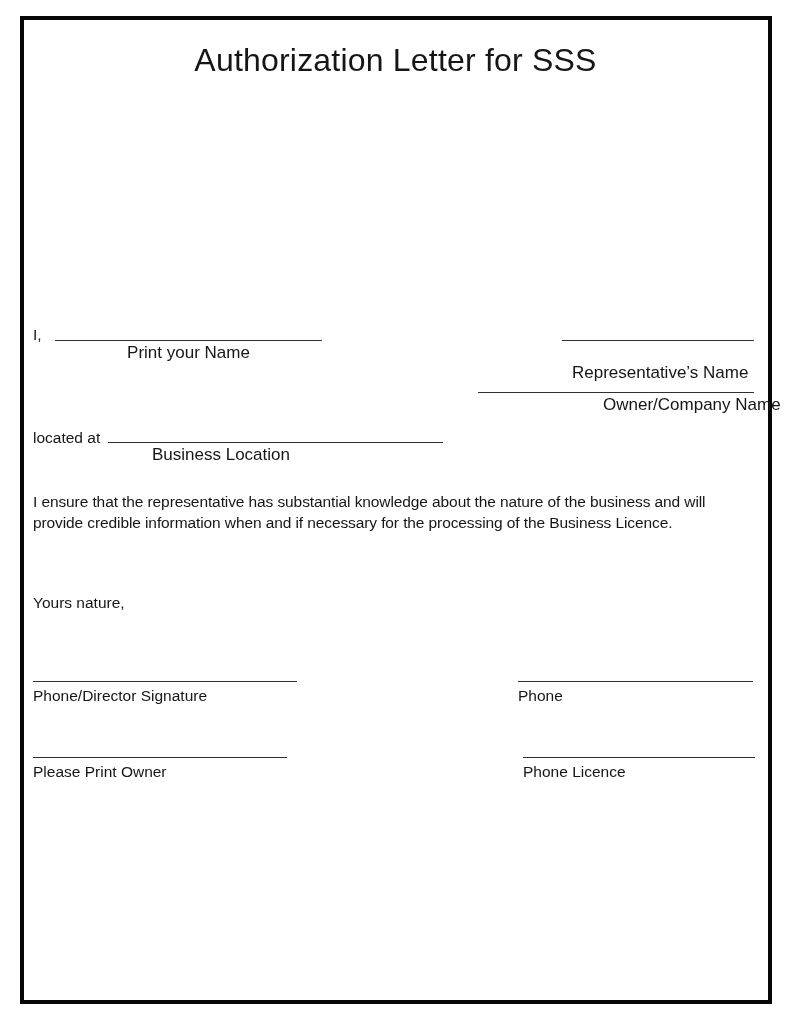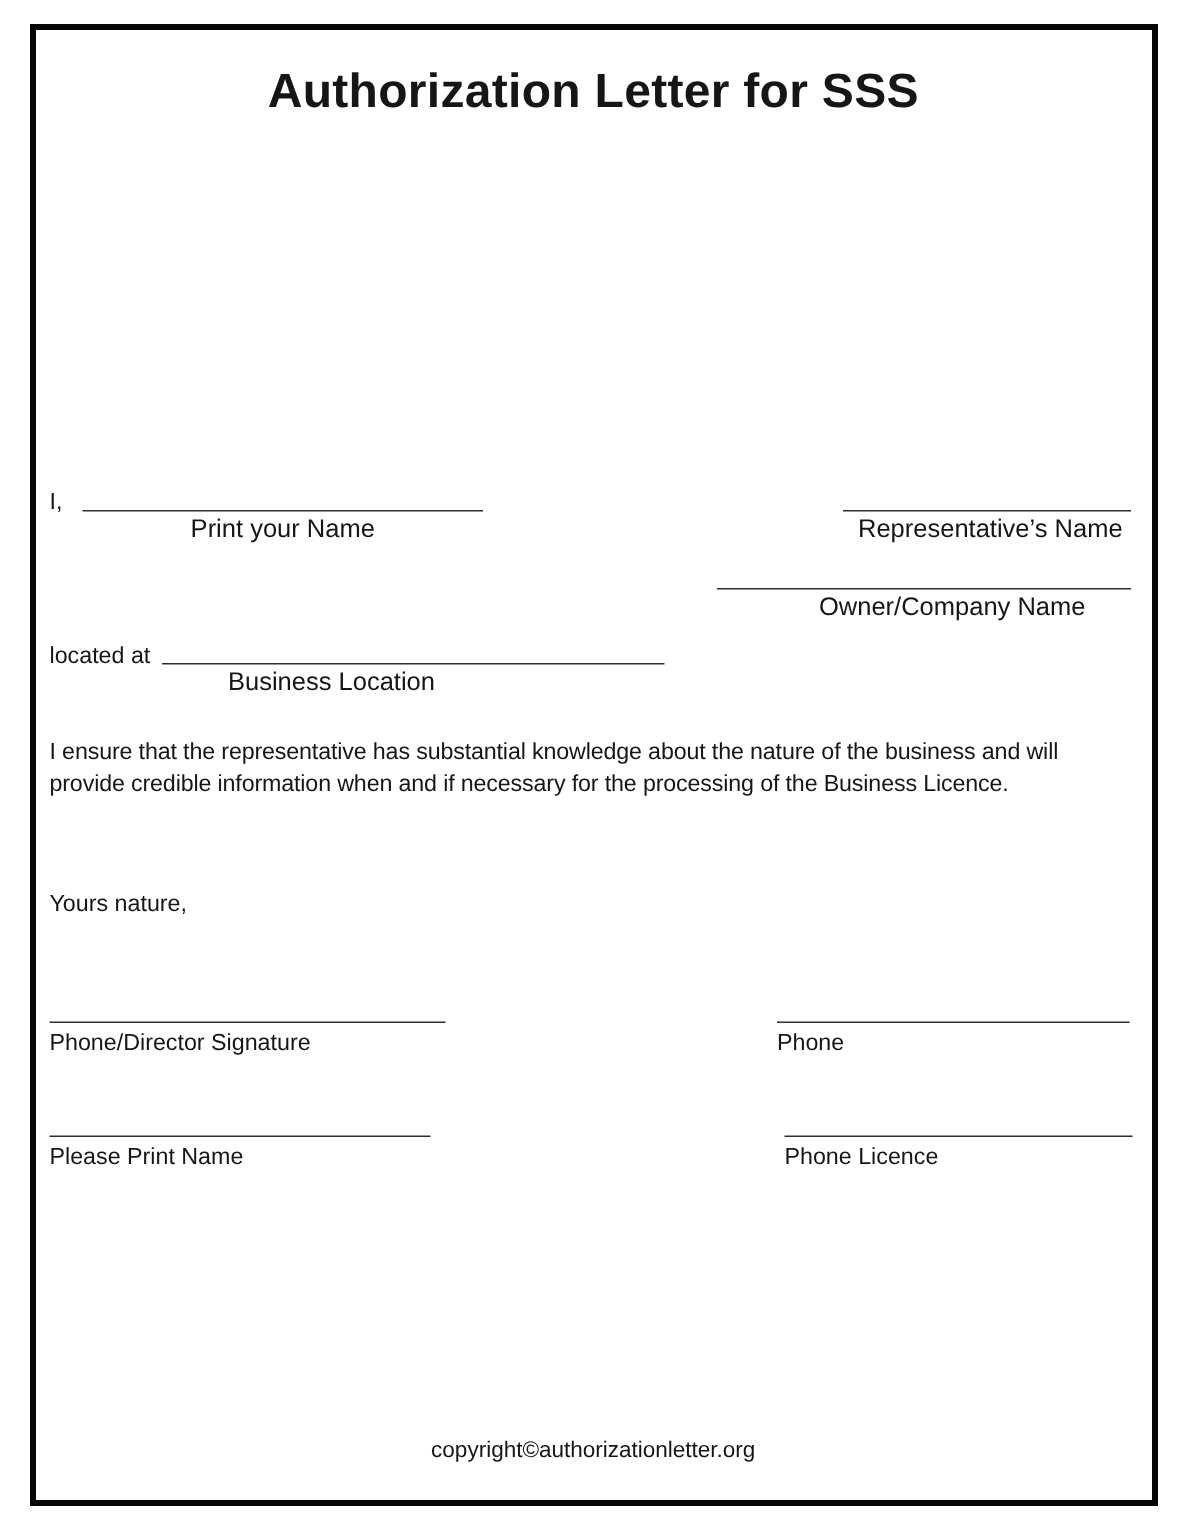--- a/index.html
+++ b/index.html
@@ -7,21 +7,21 @@
     position:relative; width:791px; height:1024px; background:#fff;
     font-family:"Liberation Sans", sans-serif; color:var(--text,#161616);
     overflow:hidden;
   }
   .frame {
     position:absolute; left:20px; top:16px; width:752px; height:988px;
     border:4px solid var(--border,#060606); box-sizing:border-box;
   }
   .title {
     position:absolute; left:0; right:0; top:42px; margin:0;
-    text-align:center; font-size:32px; font-weight:700; letter-spacing:0.2px;
+    text-align:center; font-size:32px; font-weight:400; letter-spacing:0.2px;
   }
   .t   { position:absolute; font-size:15.5px; white-space:nowrap; line-height:18px; }
   .lbl { position:absolute; font-size:17px; white-space:nowrap; line-height:13px; }
   .blank { position:absolute; height:0; border-bottom:1.6px solid var(--line,#2f2f2f); }
   .par {
     position:absolute; left:33px; top:491px;
     font-size:15.5px; line-height:21px; white-space:pre; letter-spacing:-0.1px;
   }
   .footer {
     position:absolute; left:0; right:0; top:958px;
@@ -35,39 +35,38 @@
 <div class="page">
 
   <div class="frame"></div>
 
   <h1 class="title">Authorization Letter for SSS</h1>
 
   <span class="t" style="left:33px; top:326px">I,</span>
   <div class="blank" style="left:55px; top:340px; width:267px"></div>
   <div class="blank" style="left:562px; top:340px; width:192px"></div>
   <span class="lbl center" style="left:55px; top:346px; width:267px">Print your Name</span>
-  <span class="lbl" style="left:572px; top:346px">Representative’s Name</span>
+  <span class="lbl" style="left:572px; top:366px">Representative’s Name</span>
 
   <div class="blank" style="left:478px; top:392px; width:276px"></div>
-  <span class="lbl" style="left:546px; top:398px">Owner/Company Name</span>
+  <span class="lbl" style="left:603px; top:398px">Owner/Company Name</span>
 
   <span class="t" style="left:33px; top:429px">located at</span>
   <div class="blank" style="left:108px; top:442px; width:335px"></div>
   <span class="lbl" style="left:152px; top:448px">Business Location</span>
 
   <div class="par">I ensure that the representative has substantial knowledge about the nature of the business and will
 provide credible information when and if necessary for the processing of the Business Licence.</div>
 
   <span class="t" style="left:33px; top:594px">Yours nature,</span>
 
   <div class="blank" style="left:33px; top:681px; width:264px"></div>
   <div class="blank" style="left:518px; top:681px; width:235px"></div>
   <span class="t" style="left:33px; top:687px">Phone/Director Signature</span>
   <span class="t" style="left:518px; top:687px">Phone</span>
 
   <div class="blank" style="left:33px; top:757px; width:254px"></div>
   <div class="blank" style="left:523px; top:757px; width:232px"></div>
-  <span class="t" style="left:33px; top:763px">Please Print Name</span>
+  <span class="t" style="left:33px; top:763px">Please Print Owner</span>
   <span class="t" style="left:523px; top:763px">Phone Licence</span>
 
-  <div class="footer">copyright©authorizationletter.org</div>
 
 </div>
 
 </body></html>

